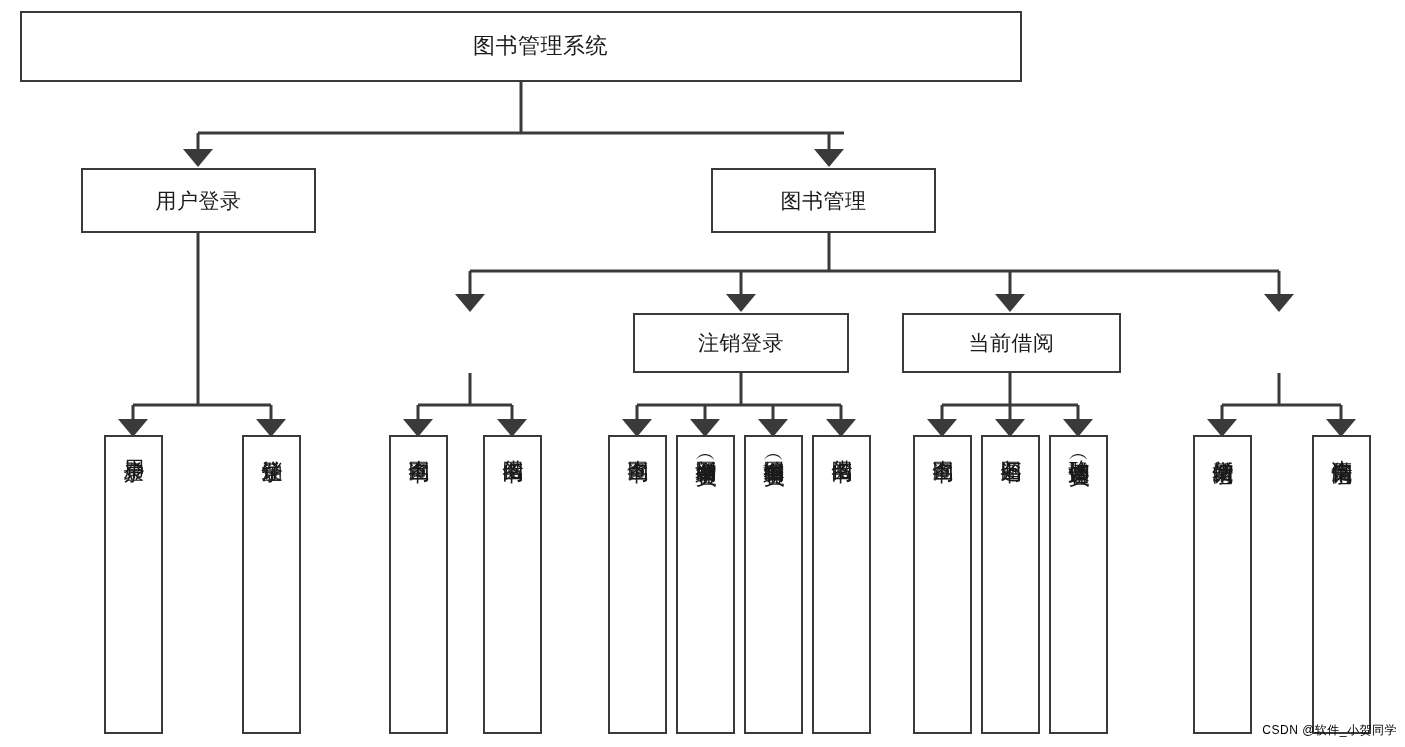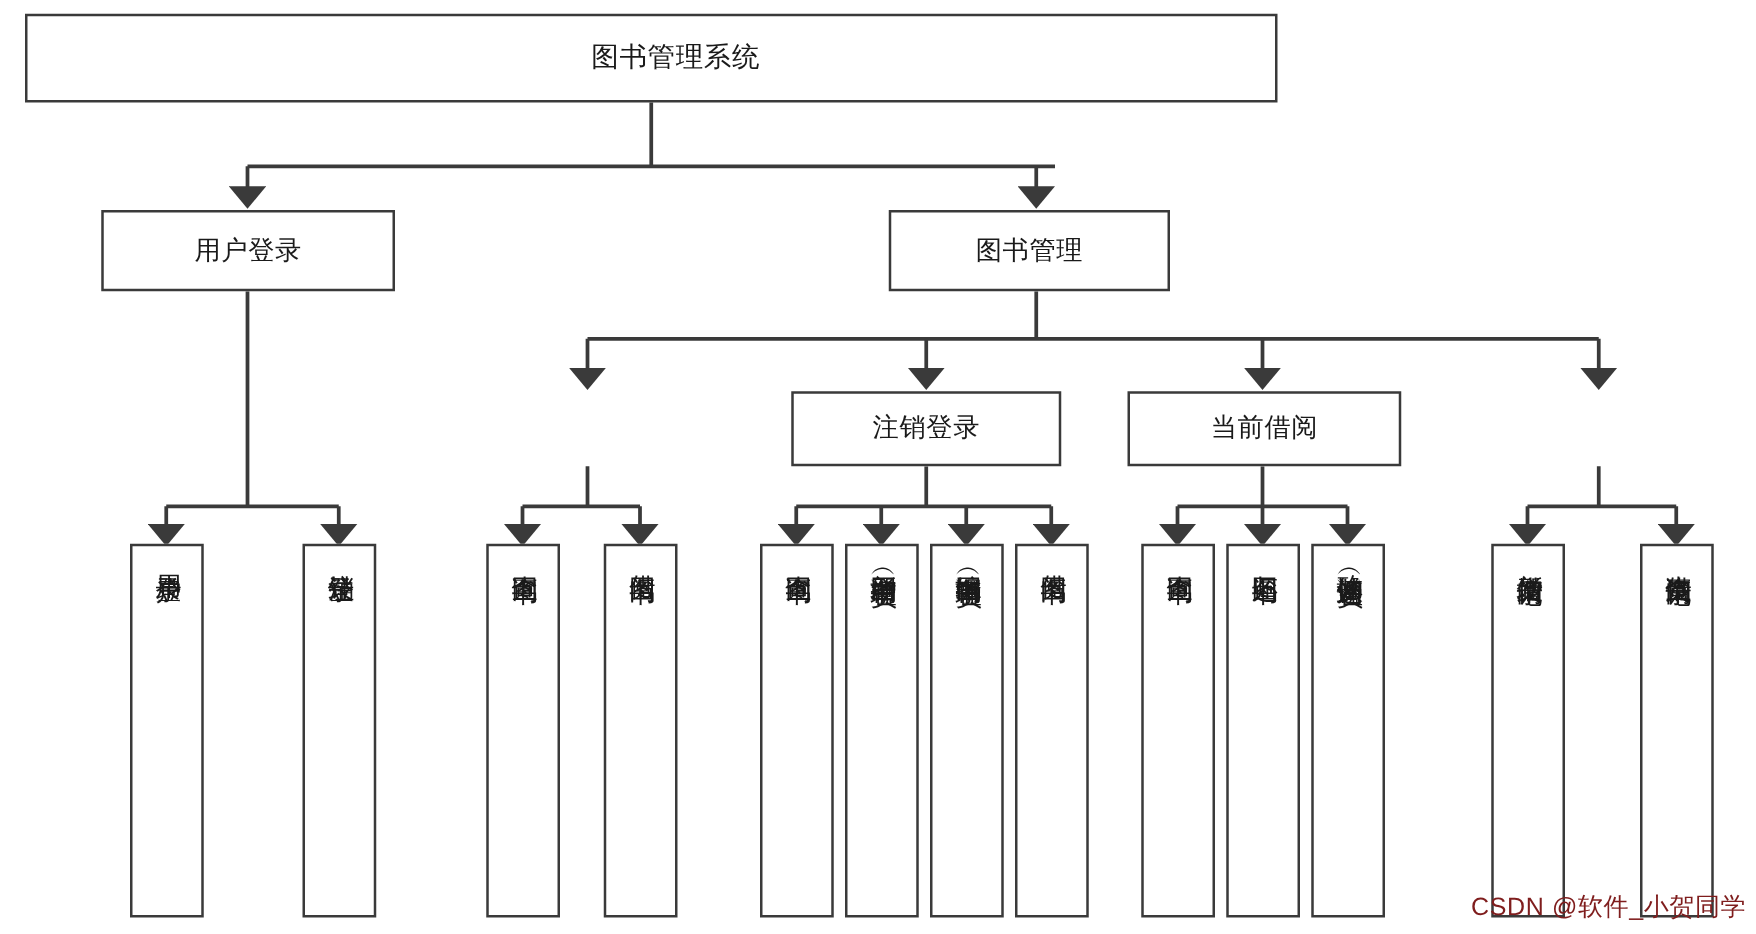--- a/index.html
+++ b/index.html
@@ -59,22 +59,22 @@
     left: 0;
     top: 0;
     width: 1405px;
     height: 747px;
     pointer-events: none;
   }
   .watermark {
     position: absolute;
     right: 8px;
     bottom: 8px;
-    font-size: 20px;
-    color: #7f1d1d;
+    font-size: 12px;
+    color: #000000;
     letter-spacing: 0.5px;
     white-space: nowrap;
   }
 </style>
 </head>
 <body>
 
 <div id="canvas">
 
   <svg class="edges" viewBox="0 0 1405 747">

